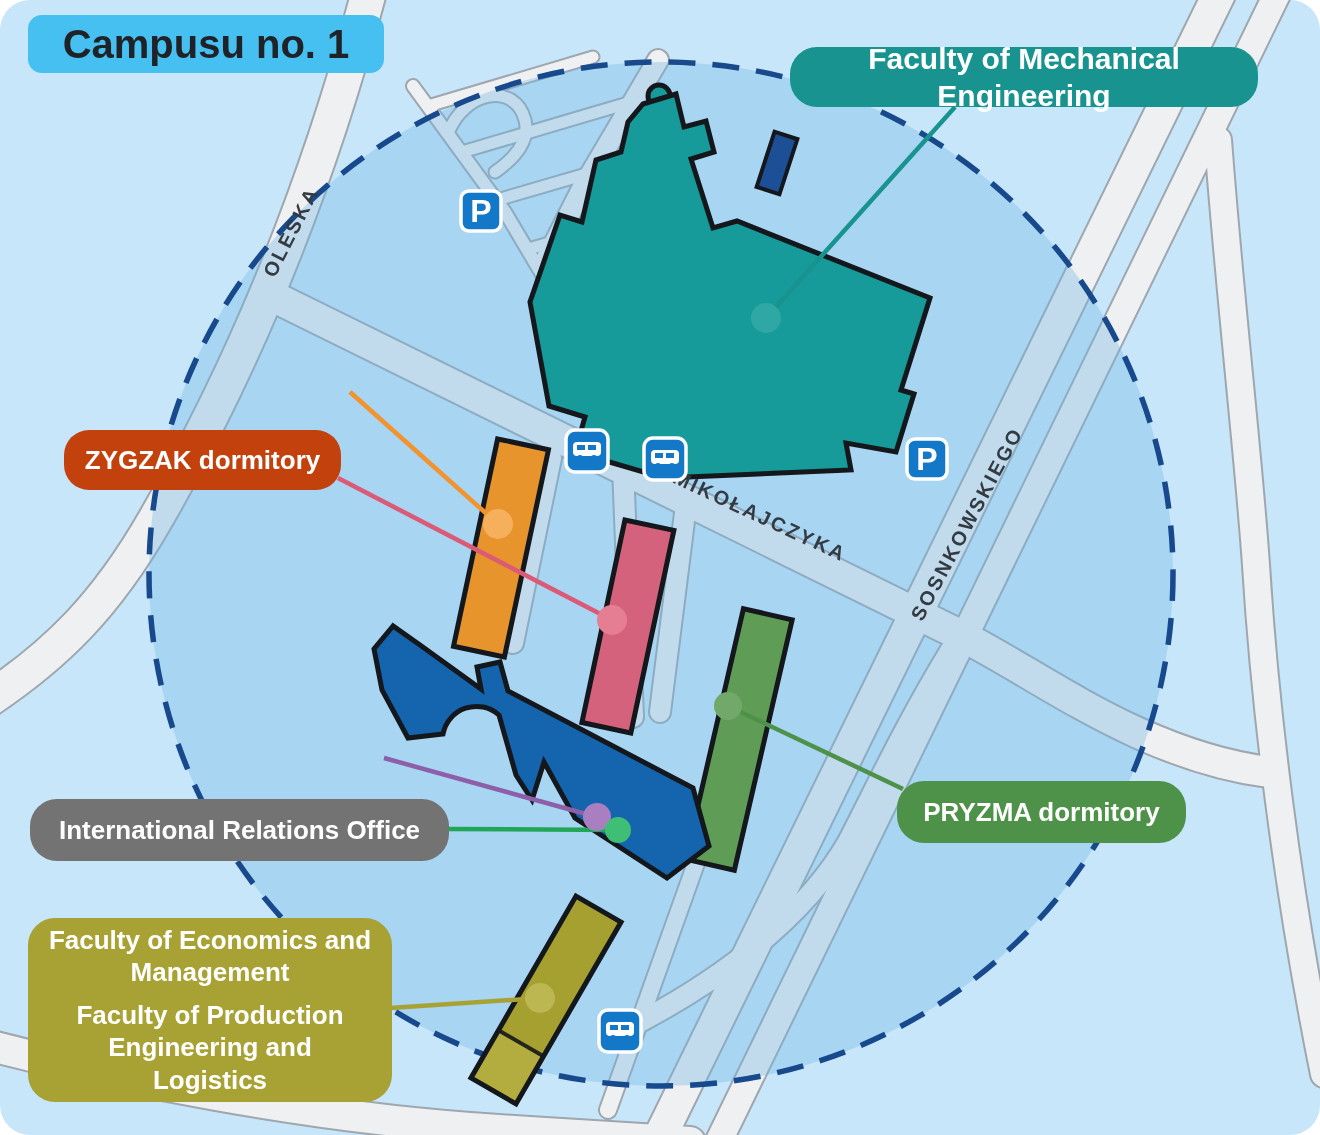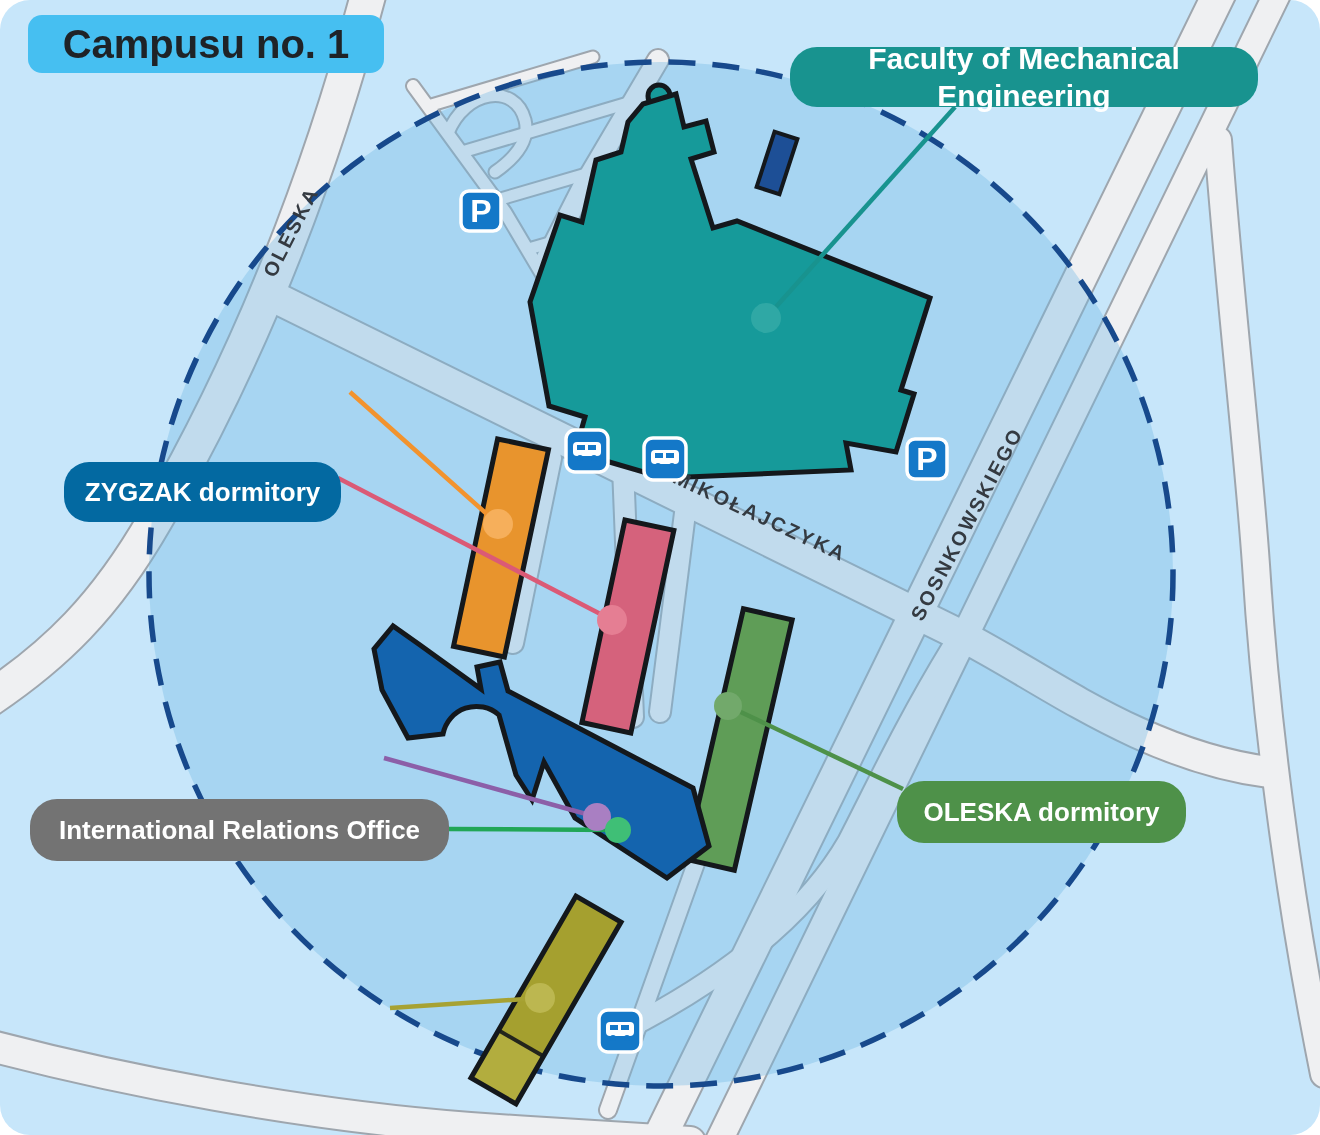--- a/index.html
+++ b/index.html
@@ -11,21 +11,21 @@
   .map-wrap svg{position:absolute;left:0;top:0;}
   .pill{
     position:absolute;display:flex;align-items:center;justify-content:center;
     color:#ffffff;font-weight:bold;text-align:center;line-height:1.25;
     font-family:"Liberation Sans",sans-serif;
   }
   .pill-title{left:28px;top:8px;width:356px;height:58px;background:#46BFF1;
     border-radius:14px;color:#1F2327;font-size:40px;margin-top:7px;}
   .pill-fme{left:790px;top:47px;width:468px;height:60px;background:#18938F;border-radius:27px;font-size:30px;}
   .pill-zascianek{left:40px;top:335px;width:316px;height:59px;background:#F2932E;border-radius:25px;font-size:26px;}
-  .pill-zygzak{left:64px;top:430px;width:277px;height:60px;background:#0369a1;border-radius:25px;font-size:26px;margin-top:32px;}
+  .pill-zygzak{left:64px;top:430px;width:277px;height:60px;background:#c2410c;border-radius:25px;font-size:26px;}
   .pill-ssc{left:30px;top:704px;width:356px;height:62px;background:#8C5FA8;border-radius:27px;font-size:26px;}
   .pill-iro{left:30px;top:799px;width:419px;height:62px;background:#737373;border-radius:27px;font-size:26px;}
   .pill-pryzma{left:897px;top:781px;width:289px;height:62px;background:#4E9149;border-radius:27px;font-size:26px;}
   .pill-econ{left:28px;top:918px;width:364px;height:184px;background:#A7A233;border-radius:27px;
     font-size:26px;flex-direction:column;padding:0 20px;box-sizing:border-box;}
   .pill-econ .fac{margin:5px 0;}
   .street-label{fill:#343A41;font-weight:bold;font-size:20px;letter-spacing:2.5px;
     font-family:"Liberation Sans",sans-serif;}
 </style>
 </head>
@@ -160,14 +160,18 @@
       <circle cx="-7" cy="7" r="3" fill="#1478C8"></circle>
           <circle cx="7" cy="7" r="3" fill="#1478C8"></circle>
     </g>
   </g>
 </svg>
 
   <div class="pill pill-title">Campusu no. 1</div>
   <div class="pill pill-fme">Faculty of Mechanical Engineering</div>
   <div class="pill pill-zygzak">ZYGZAK dormitory</div>
   <div class="pill pill-iro">International Relations Office</div>
-  <div class="pill pill-pryzma">OLESKA dormitory</div>
+  <div class="pill pill-pryzma">PRYZMA dormitory</div>
+  <div class="pill pill-econ">
+    <div class="fac">Faculty of Economics and Management</div>
+    <div class="fac">Faculty of Production Engineering and Logistics</div>
+  </div>
 </div>
 
 </body></html>

